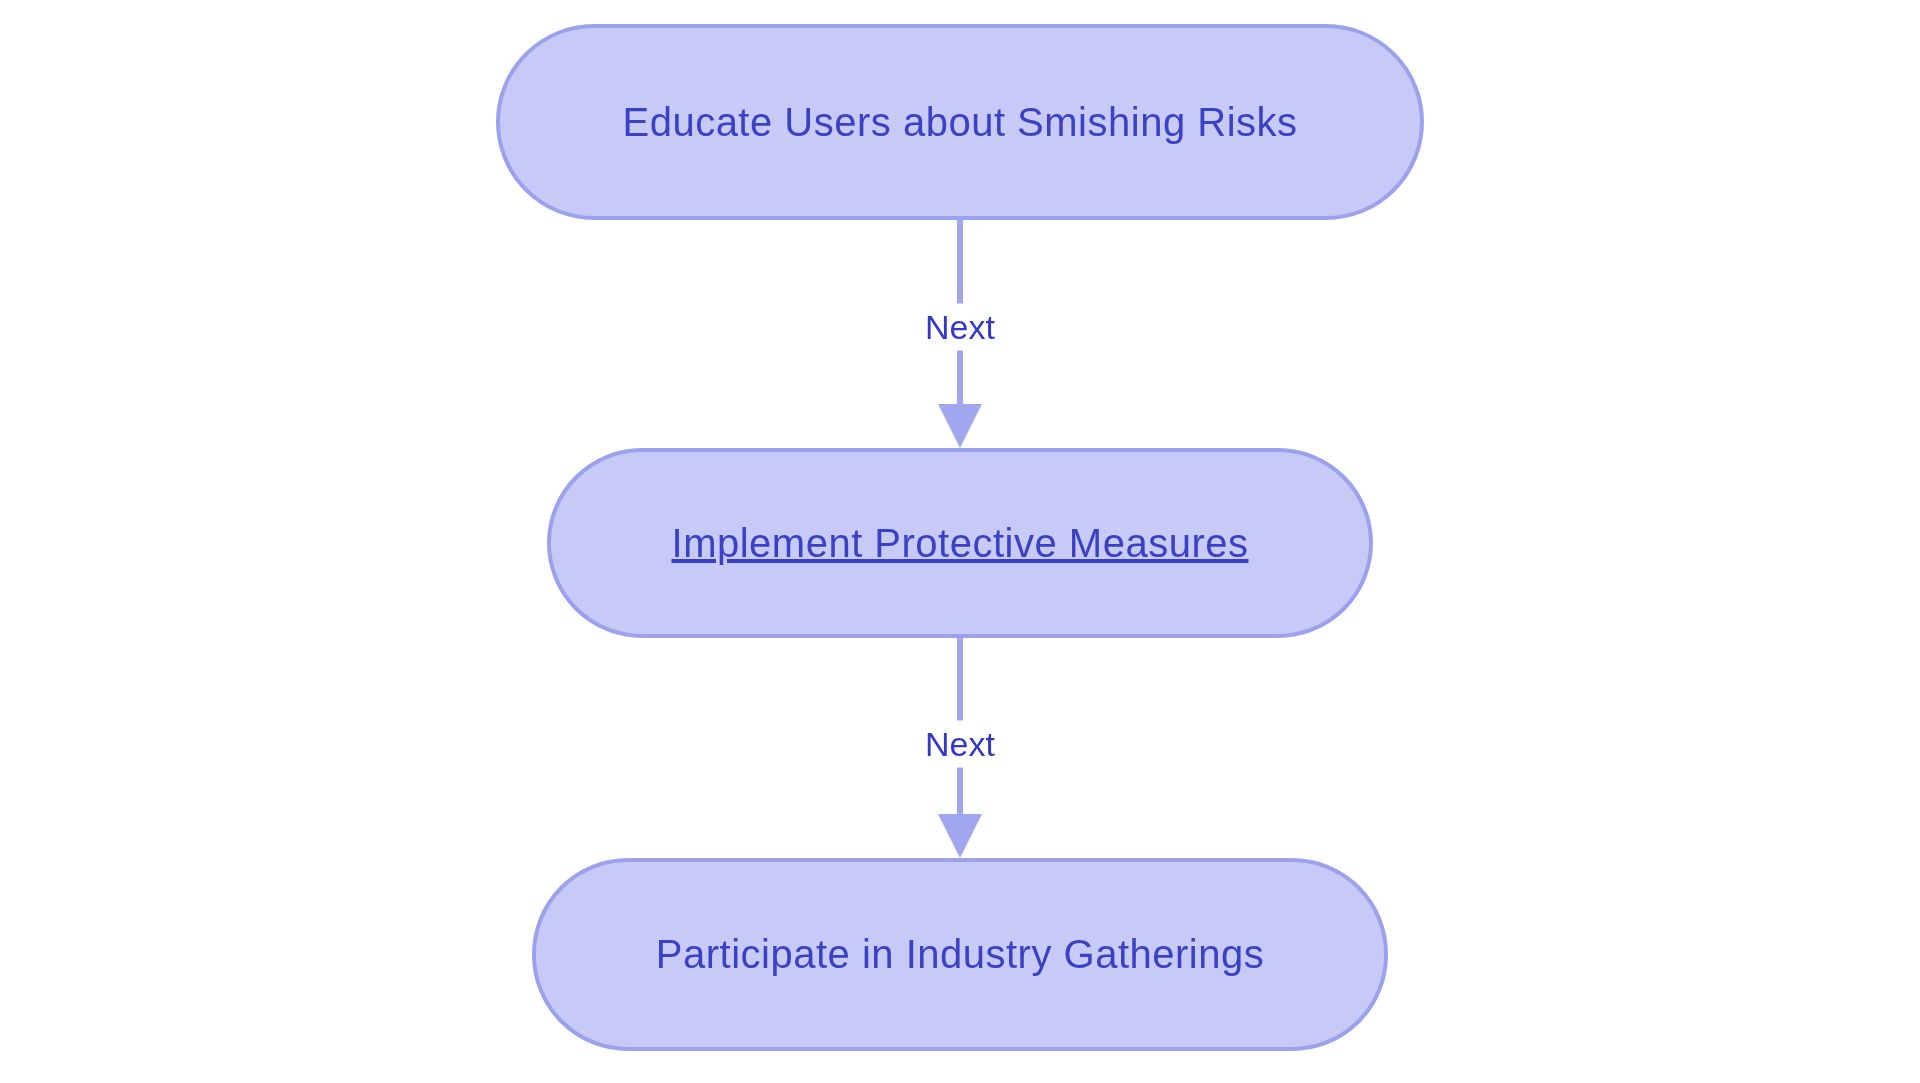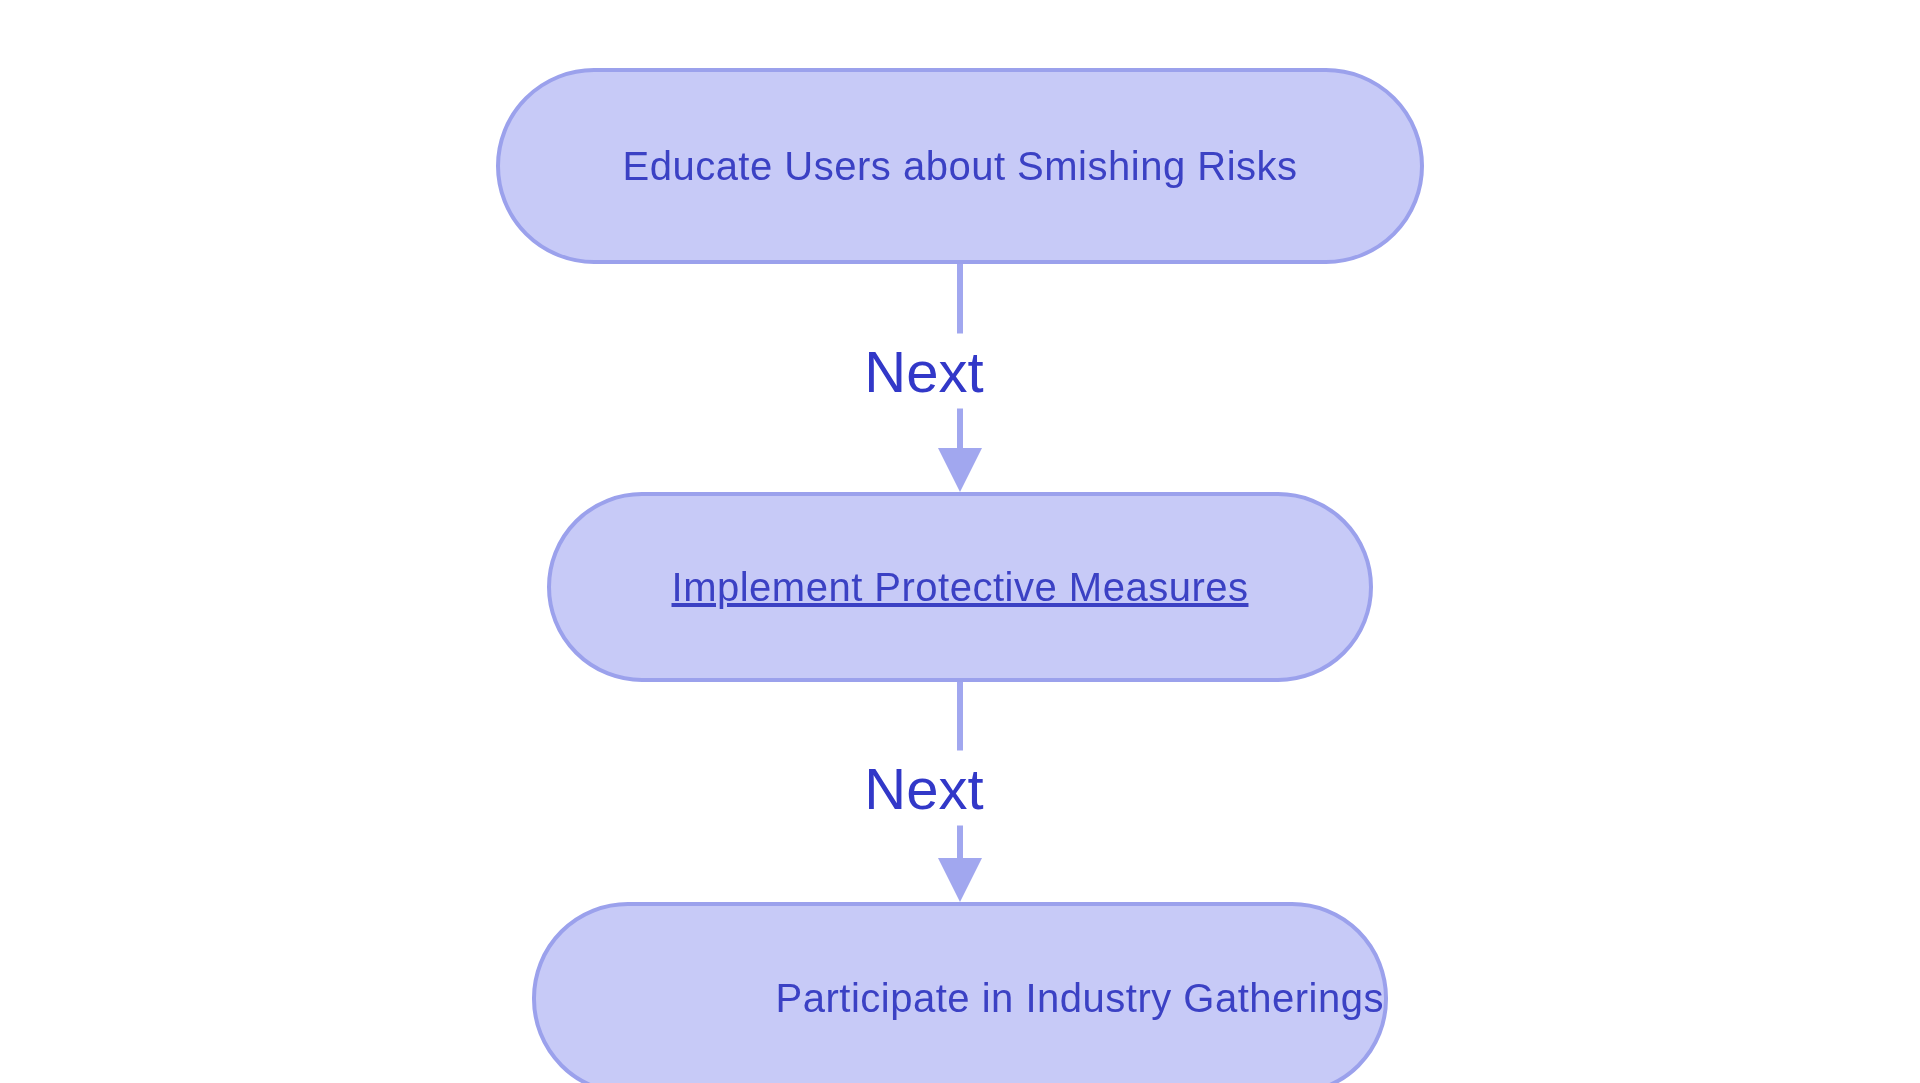--- a/index.html
+++ b/index.html
@@ -13,38 +13,38 @@
   }
   * { margin: 0; padding: 0; box-sizing: border-box; }
   html, body {
     width: 1920px; height: 1083px;
     background: var(--background);
     overflow: hidden;
     font-family: "Liberation Sans", sans-serif;
   }
   .canvas {
     position: relative;
-    width: 1920px; height: 971px; margin-top: 44px;
+    width: 1920px; height: 971px;
   }
   .node {
     position: absolute;
     background: var(--node-fill);
     border: 4px solid var(--node-border);
     border-radius: 98px;
     display: flex;
     align-items: center;
     justify-content: center;
     color: var(--node-text);
     font-size: 40px;
     letter-spacing: 0.5px;
     text-align: center;
   }
   .node-1 { left: 496px; top: 24px;  width: 928px; height: 196px; }
   .node-2 { left: 547px; top: 448px; width: 826px; height: 190px; border-radius: 95px; text-decoration: underline; }
-  .node-3 { left: 532px; top: 858px; width: 856px; height: 193px; border-radius: 96px; justify-content: flex-end; }
+  .node-3 { left: 532px; top: 858px; width: 856px; height: 193px; border-radius: 96px; }
 
   .edge-line {
     position: absolute;
     left: 957px;
     width: 6px;
     background: var(--edge-line);
   }
   .edge-line-1 { top: 220px; height: 190px; }
   .edge-line-2 { top: 638px; height: 180px; }
 
@@ -54,25 +54,25 @@
     width: 0; height: 0;
     border-left: 22px solid transparent;
     border-right: 22px solid transparent;
     border-top: 44px solid var(--edge-arrowhead);
   }
   .arrowhead-1 { top: 404px; }
   .arrowhead-2 { top: 814px; }
 
   .edge-label {
     position: absolute;
-    left: 924px;
+    left: 960px;
     transform: translate(-50%, -50%);
     background: var(--background);
     padding: 4px 14px;
-    font-size: 58px;
+    font-size: 34px;
     color: var(--edge-label-text);
     white-space: nowrap;
   }
   .edge-label-1 { top: 327px; }
   .edge-label-2 { top: 744px; }
 </style>
 </head>
 <body>
 
 <div class="canvas">

